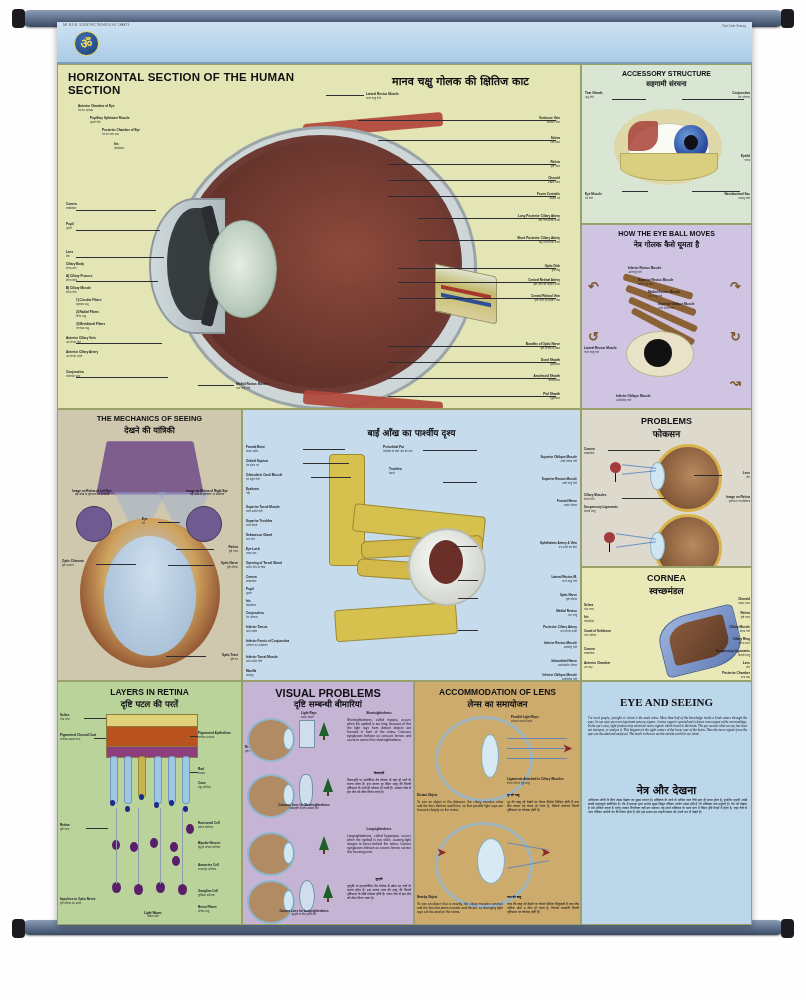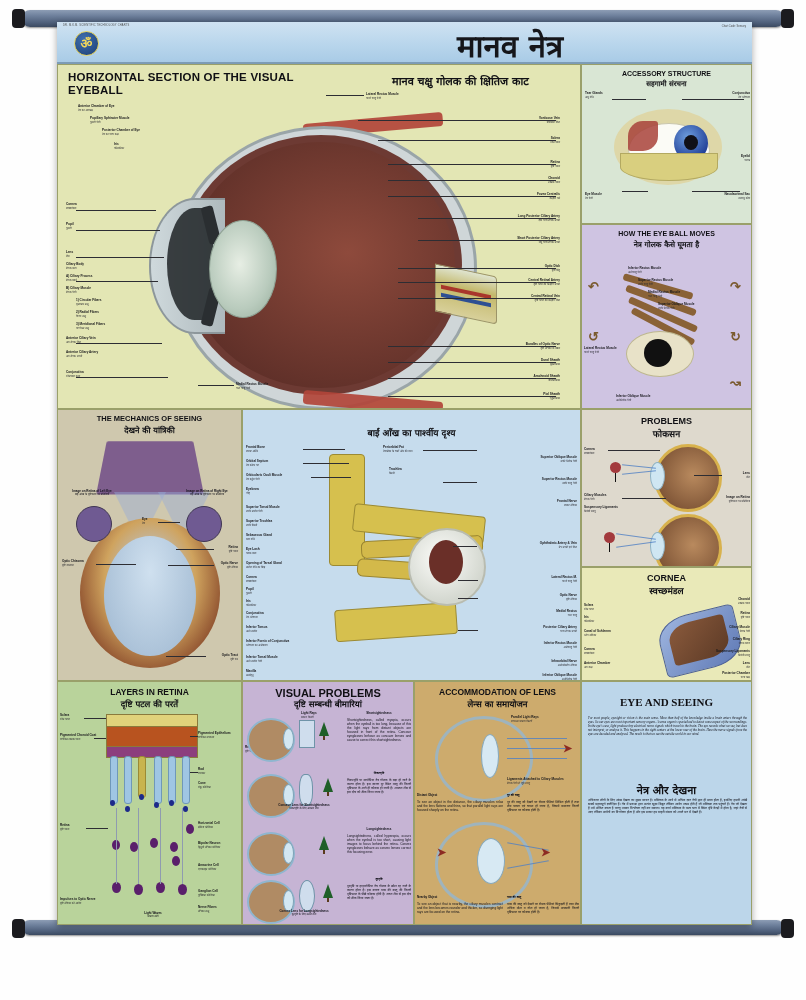--- a/index.html
+++ b/index.html
@@ -196,25 +196,24 @@
   </div>
 
   <div id="sheet">
 
     <div class="band" id="banner">
       <div id="brandline">DR. M.K.M. SCIENTIFIC TECHNOLOGY CHARTS</div>
       <div id="brandline2">Chart Code: Sensory</div>
       <div id="logo">
         <span class="glyph">ॐ</span>
       </div>
-      <div id="title-hi">मानव नेत्र</div>
     </div>
 
     <div class="band" id="p-horiz">
-      <div class="hdr-en">HORIZONTAL SECTION OF THE VISUAL EYEBALL</div>
+      <div class="hdr-en">HORIZONTAL SECTION OF THE HUMAN SECTION</div>
       <div id="horiz-hi">मानव चक्षु गोलक की क्षितिज काट</div>
 
       <div id="eyeball">
         <div class="rect-top"></div>
         <div class="sclera-out"></div>
         <div class="choroid"></div>
         <div class="vitreous"></div>
         <div class="optic-n"></div>
         <div class="on-red"></div>
         <div class="on-blue"></div>

